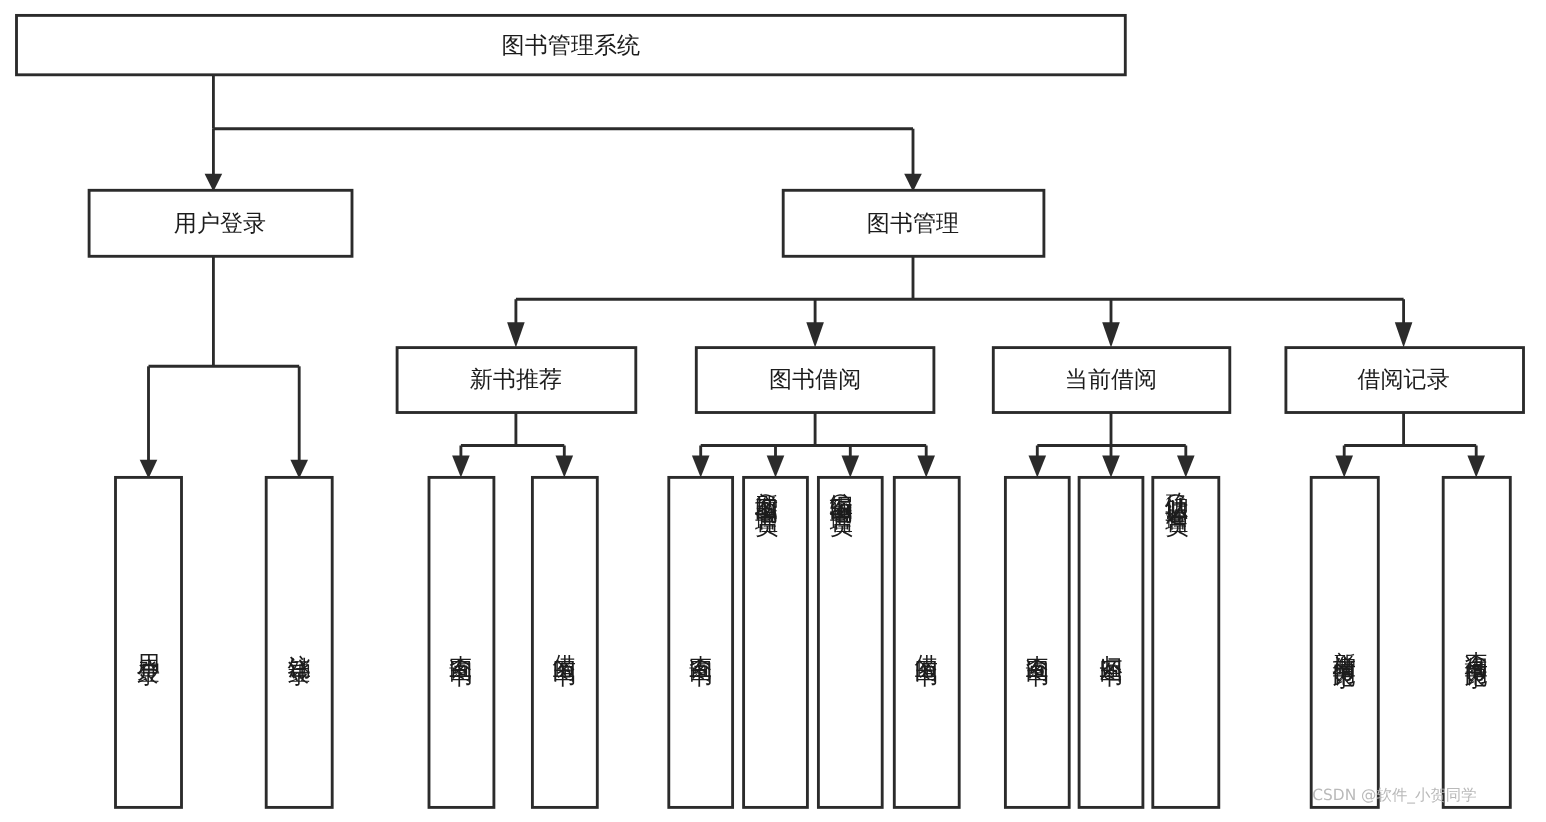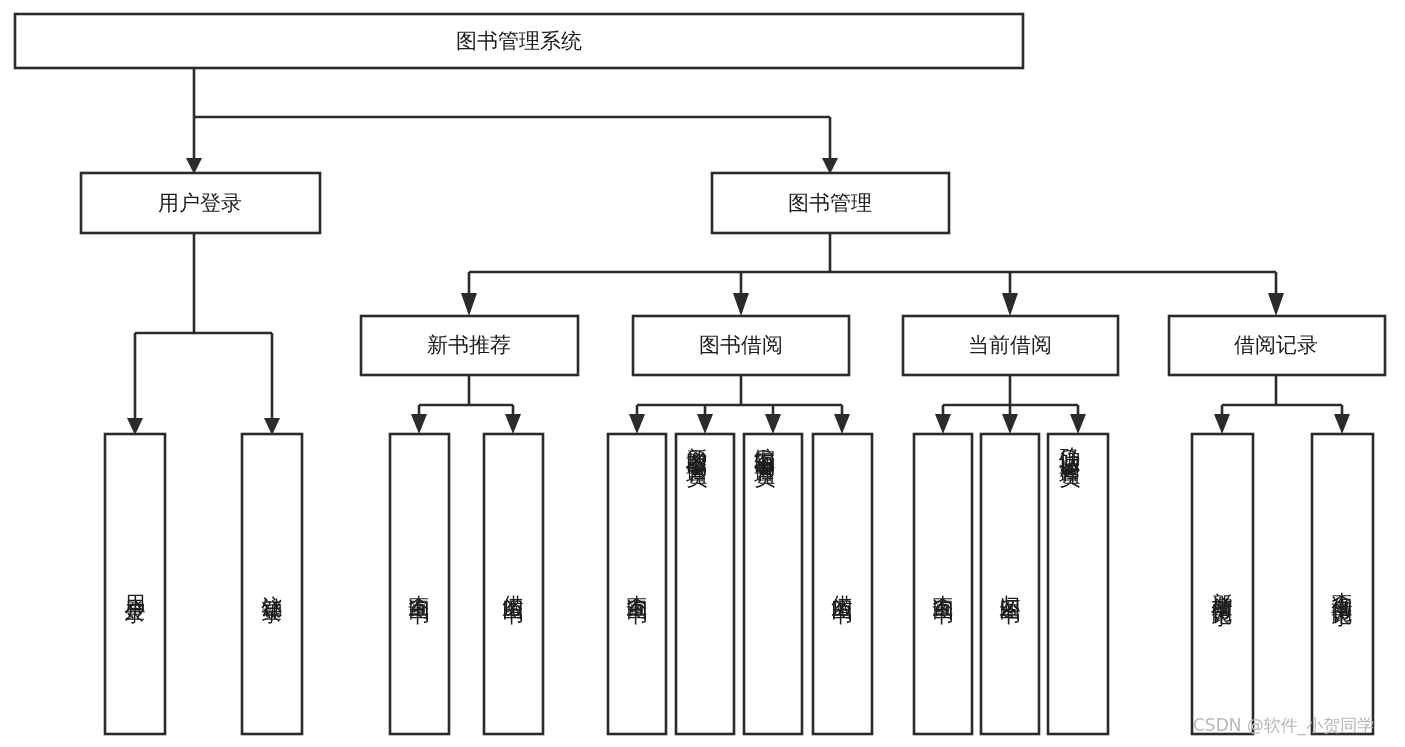--- a/index.html
+++ b/index.html
@@ -55,21 +55,21 @@
     fill: #1c1c1c;
     writing-mode: vertical-rl;
     text-orientation: upright;
     letter-spacing: 3px;
   }
   .watermark {
     position: absolute;
     left: 1193px;
     top: 714px;
     font-family: "DejaVu Sans", "Liberation Sans", sans-serif;
-    font-size: 17px;
+    font-size: 14px;
     color: #b9b9b9;
     white-space: nowrap;
     pointer-events: none;
   }
 </style>
 </head>
 <body>
 
 <div id="diagram-root">
 

